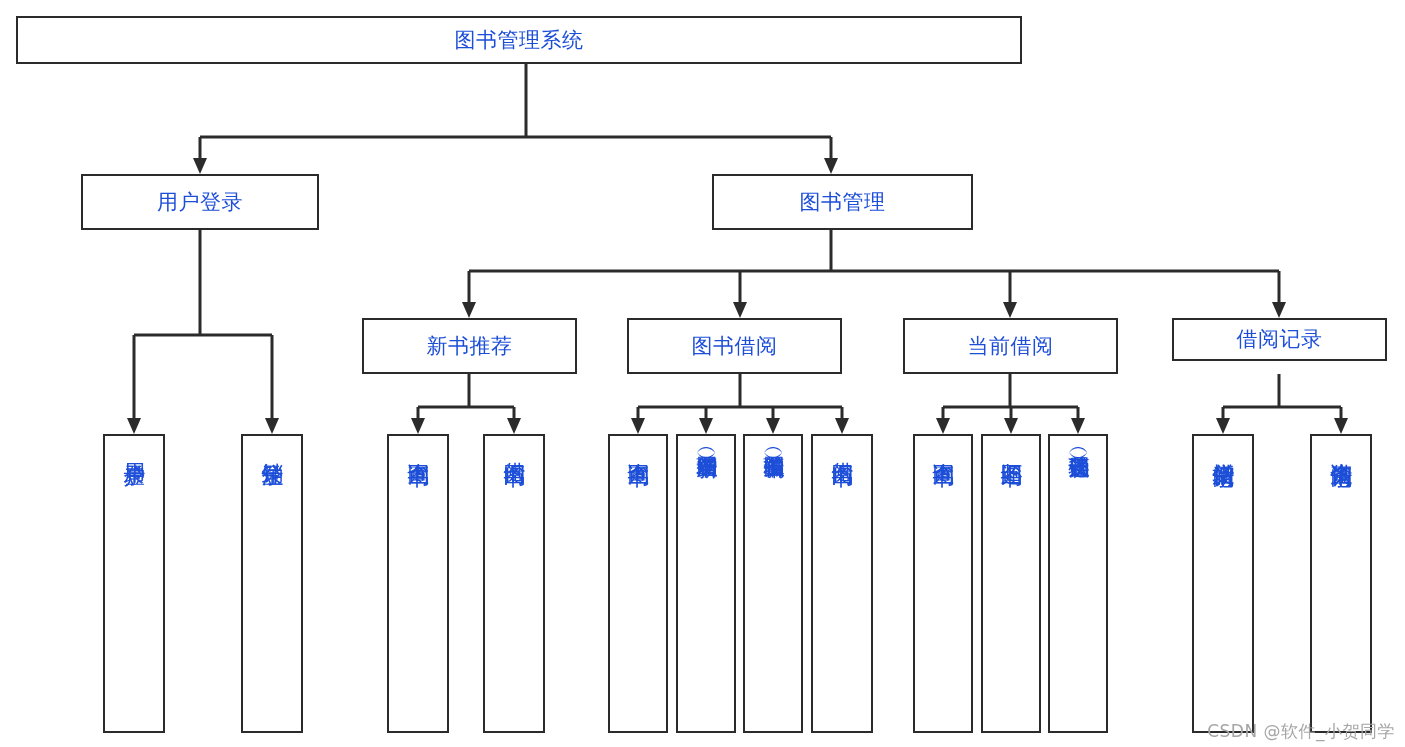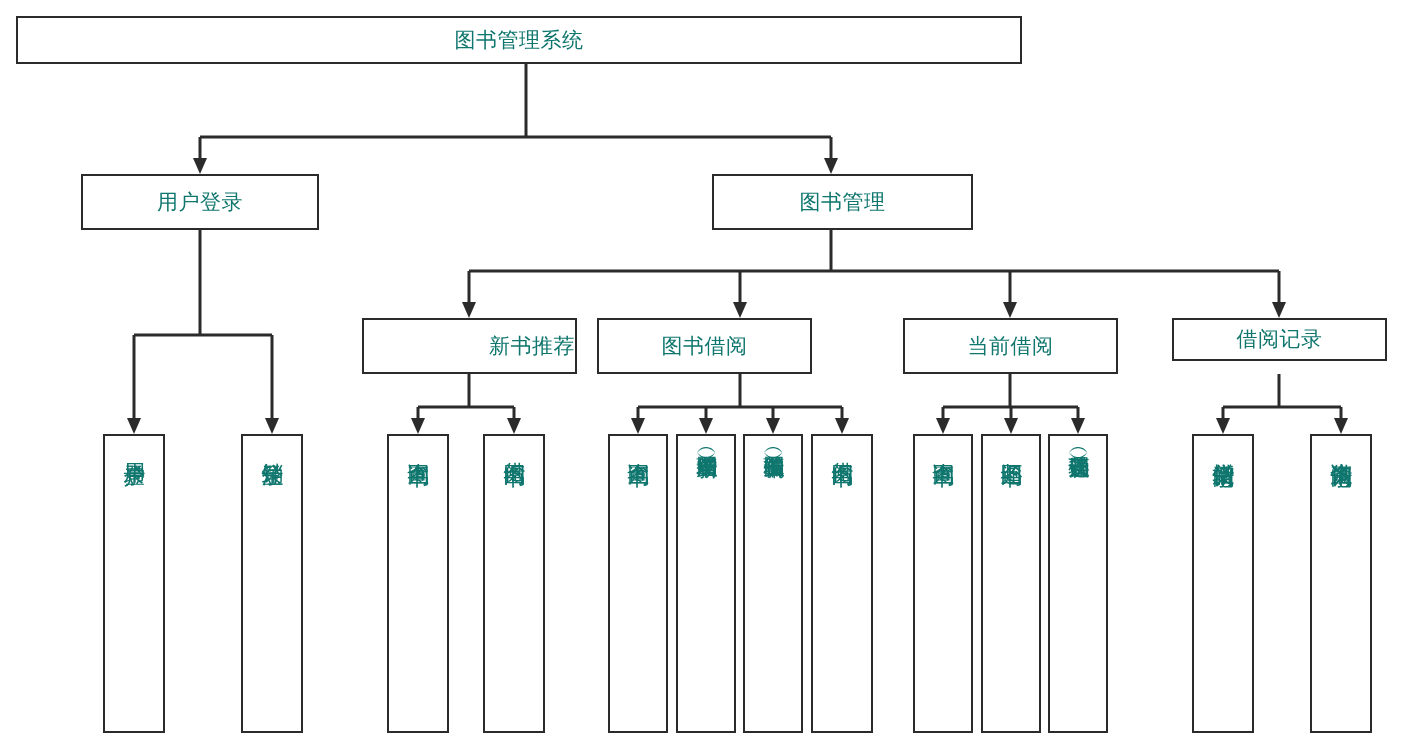--- a/index.html
+++ b/index.html
@@ -35,21 +35,21 @@
     display: flex;
     align-items: center;
     justify-content: center;
     color: #1b1b1b;
   }
   .node-label {
     font-size: 21px;
     line-height: 1.25;
     letter-spacing: 0.5px;
     white-space: nowrap;
-    color: #0f766e;
+    color: #1d4ed8;
   }
   .node-box.vertical {
     align-items: flex-start;
     padding-top: 9px;
   }
   .node-box.vertical .node-label {
     writing-mode: vertical-rl;
     text-orientation: upright;
     font-size: 22px;
     line-height: 1.22;
@@ -136,24 +136,24 @@
   <div id="nodes-layer">
       <div class="node-box" style="left: 16px; top: 16px; width: 1006px; height: 48px;">
         <span class="node-label">图书管理系统</span>
       </div>
       <div class="node-box" style="left: 81px; top: 174px; width: 238px; height: 56px;">
         <span class="node-label">用户登录</span>
       </div>
       <div class="node-box" style="left: 712px; top: 174px; width: 261px; height: 56px;">
         <span class="node-label">图书管理</span>
       </div>
-      <div class="node-box" style="left: 362px; top: 318px; width: 215px; height: 56px; justify-content: flex-end;">
+      <div class="node-box" style="left: 362px; top: 318px; width: 215px; height: 56px;">
         <span class="node-label">新书推荐</span>
       </div>
-      <div class="node-box" style="left: 597px; top: 318px; width: 215px; height: 56px;">
+      <div class="node-box" style="left: 627px; top: 318px; width: 215px; height: 56px;">
         <span class="node-label">图书借阅</span>
       </div>
       <div class="node-box" style="left: 903px; top: 318px; width: 215px; height: 56px; align-items: center;">
         <span class="node-label">当前借阅</span>
       </div>
       <div class="node-box" style="left: 1172px; top: 318px; width: 215px; height: 43px;">
         <span class="node-label">借阅记录</span>
       </div>
       <div class="node-box vertical" style="left: 103px; top: 434px; width: 62px; height: 299px;">
         <span class="node-label">用户登录</span>
@@ -188,13 +188,14 @@
       <div class="node-box vertical tall-text" style="left: 1048px; top: 434px; width: 60px; height: 299px;">
         <span class="node-label">确认归还（管理员）</span>
       </div>
       <div class="node-box vertical" style="left: 1192px; top: 434px; width: 62px; height: 299px;">
         <span class="node-label">新增借阅记录</span>
       </div>
       <div class="node-box vertical" style="left: 1310px; top: 434px; width: 62px; height: 299px;">
         <span class="node-label">查询借阅记录</span>
       </div>
     </div>
+  <div id="watermark">CSDN @软件_小贺同学</div>
 </div>
 
 </body></html>

